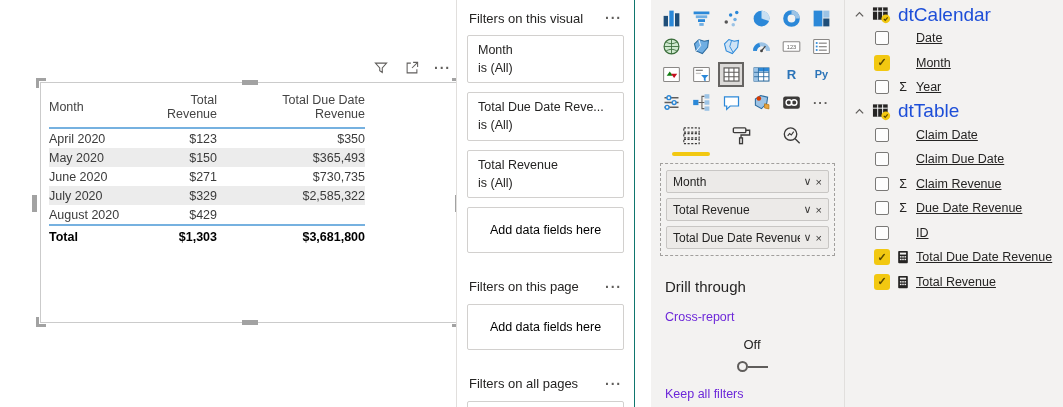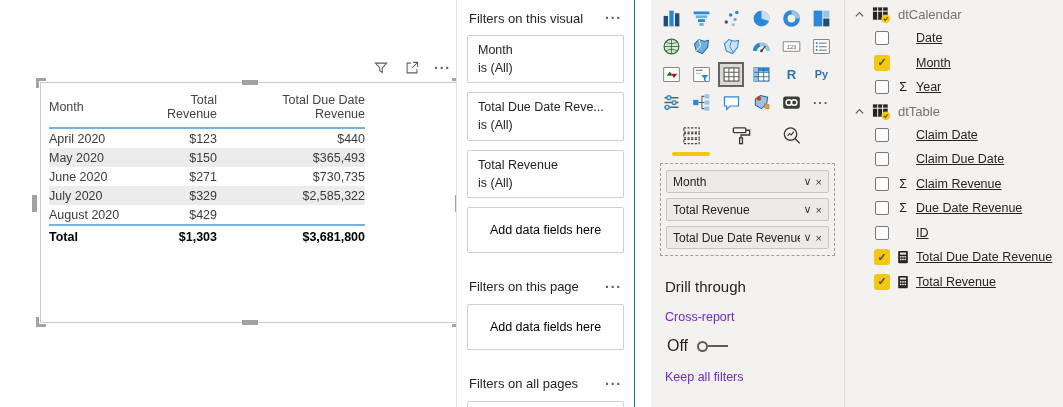--- a/index.html
+++ b/index.html
@@ -68,32 +68,32 @@
     display:flex; flex-direction:column; gap:5px; }
   .pill { display:flex; align-items:center; background:#eceae8; border:1px solid #c8c6c4;
     border-radius:2px; height:23px; padding:0 6px; font-size:12px; color:#252423; }
   .pill .lbl { flex:1; white-space:nowrap; overflow:hidden; }
   .pill .chev, .pill .rm { color:#3b3a39; font-size:11px; margin-left:4px; flex:none; }
 
   .drill { margin:22px 0 0 7px; }
   .drill-title { font-size:15px; font-weight:normal; color:#252423; }
   .drill-label { margin-top:15px; font-size:12.5px; color:#6d28d9; }
   .toggle-row { margin-top:13px; display:flex; align-items:center; gap:9px;
-    font-size:16px; color:#252423; padding-left:2px; }
+    font-size:13px; color:#252423; padding-left:2px;flex-direction:column; }
   .tg { display:flex; align-items:center; }
   .tg .knob { width:11px; height:11px; border-radius:50%; flex:none; }
   .tg .line { width:20px; height:2px; flex:none; }
   .tg.off .knob { order:1; border:2px solid #5f5d5b; background:transparent; }
   .tg.off .line { order:2; background:#5f5d5b; }
 
   
   .fields-pane { position:absolute; left:844px; top:0; width:219px; height:407px;
     background:#f3f2f1; border-left:1px solid #e1dfdd; padding-top:3px; overflow:hidden; }
   .tbl-row { height:23px; display:flex; align-items:center; padding-left:9px; gap:7px;
-    font-size:13px; color:#737373; }
+    font-size:19px; color:#1d4ed8; }
   .tbl-row .chev-wrap svg { width:11px; height:11px; display:block; }
   .tbl-row .ticon svg { width:19px; height:19px; display:block; }
   .field-row { height:24.5px; display:flex; align-items:center; padding-left:28px;
     font-size:12.5px; color:#252423; }
   .cb-wrap { width:18px; display:flex; justify-content:center; flex:none; }
   .cb { width:14px; height:14px; border:1px solid #7a7977; border-radius:2px; background:#fdfdfd; }
   .cb.checked { width:16px; height:16px; border:none; border-radius:3px; background:#F2C811;
     color:#5c4a00; font-size:11px; font-weight:bold; display:flex; align-items:center;
     justify-content:center; line-height:1; }
   .ficon { width:16px; margin-left:4px; display:flex; justify-content:center; align-items:center;
@@ -137,21 +137,21 @@
             <tr id="tbl-head">
               <th class="c0">Month</th>
               <th class="c1">Total Revenue</th>
               <th class="c2">Total Due Date Revenue</th>
             </tr>
           </thead>
         <tbody id="tbl-body">
             <tr>
               <td class="c0">April 2020</td>
               <td class="c1">$123</td>
-              <td class="c2">$440</td>
+              <td class="c2">$350</td>
             </tr>
             <tr class="alt">
               <td class="c0">May 2020</td>
               <td class="c1">$150</td>
               <td class="c2">$365,493</td>
             </tr>
             <tr>
               <td class="c0">June 2020</td>
               <td class="c1">$271</td>
               <td class="c2">$730,735</td>

